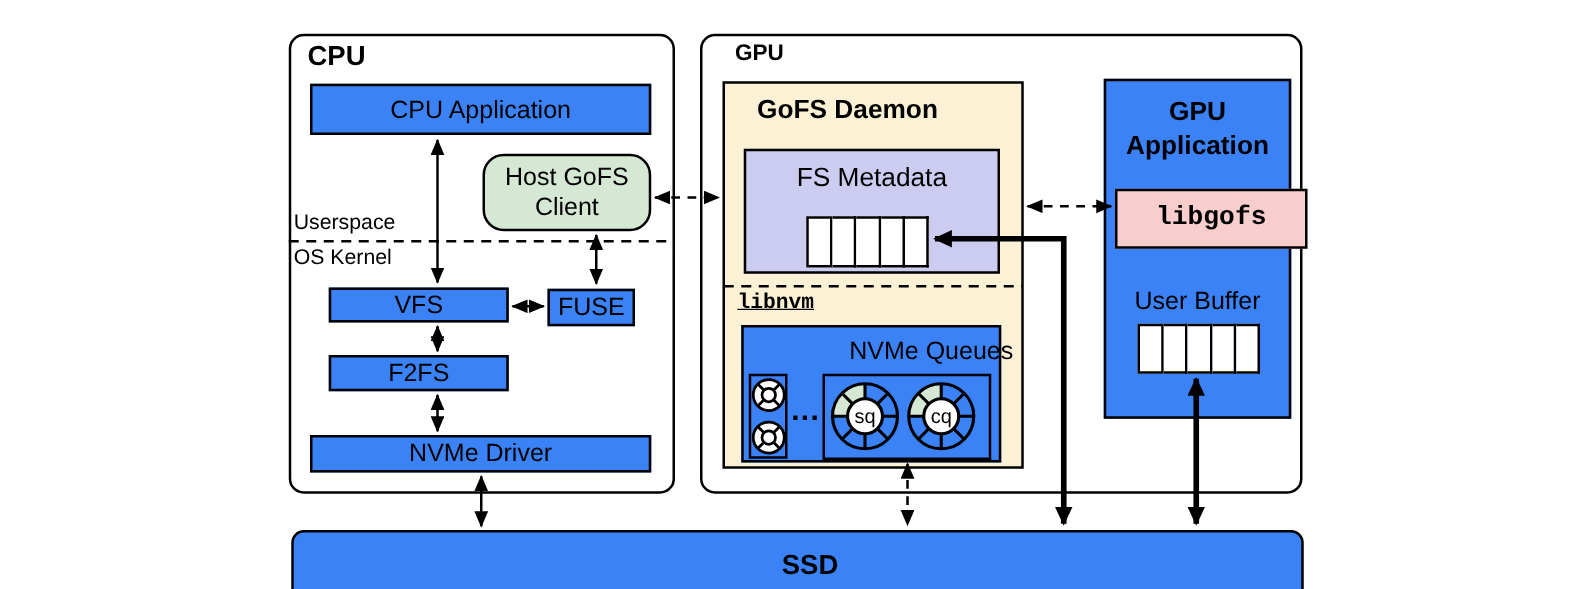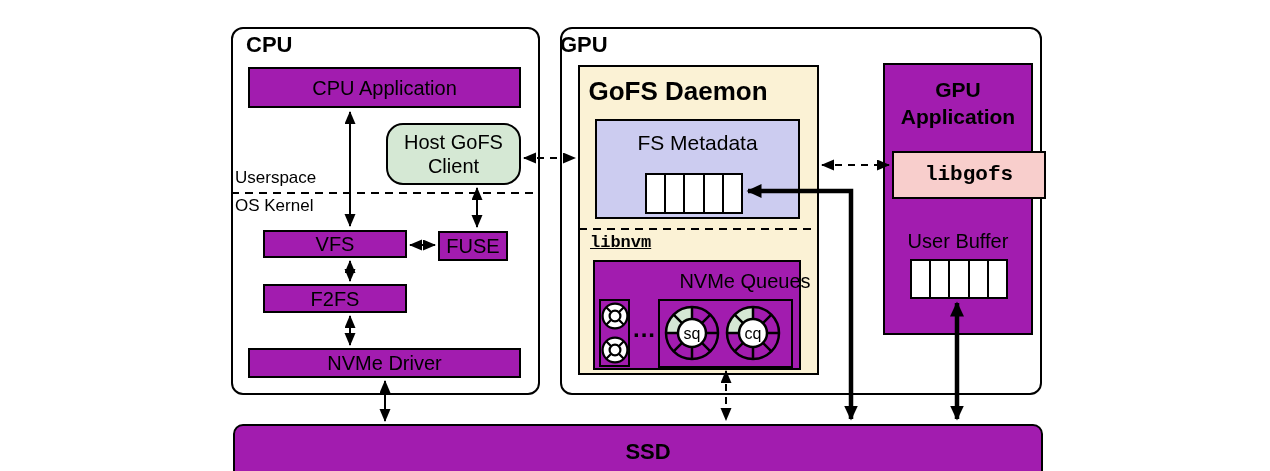--- a/index.html
+++ b/index.html
@@ -3,21 +3,21 @@
 <meta charset="utf-8">
 <style>
   html,body { margin:0; padding:0; background:#ffffff; }
   #canvas {
     position:relative; width:1270px; height:471px;
     background:#ffffff; overflow:hidden;
     font-family:"Liberation Sans", sans-serif; color:#000;margin-top:20px;
   }
   .box {
     position:absolute; box-sizing:border-box;
-    border:2px solid #000; background:#a21caf;
+    border:2px solid #000; background:#3b82f6;
     display:flex; align-items:center; justify-content:center;
     text-align:center; font-size:20px; line-height:1.2;
   }
   .rounded { border-radius:12px; }
   .container-box { background:#fff; }
   .label { position:absolute; white-space:nowrap; }
   .bold { font-weight:bold; }
   .mono { font-family:"Liberation Mono", monospace; font-weight:bold; }
   .green  { background:#d5e8d4; }
   .cream  { background:#fbf2d5; }
@@ -61,24 +61,24 @@
 
   <div class="box" style="left:263px; top:264px; width:144px; height:29px;">
     <span>F2FS</span>
   </div>
 
   <div class="box" style="left:248px; top:328px; width:273px; height:30px;">
     <span>NVMe Driver</span>
   </div>
 
   <div class="box rounded container-box" style="left:560px; top:7px; width:482px; height:368px;"></div>
-  <div class="label bold" style="left:560px; top:12px; font-size:22px;">GPU</div>
+  <div class="label bold" style="left:588px; top:12px; font-size:18px;">GPU</div>
 
   <div class="box cream" style="left:578px; top:45px; width:241px; height:310px;"></div>
-  <div class="label bold" style="left:578px; top:56px; width:200px; text-align:center; font-size:26px;">GoFS Daemon</div>
+  <div class="label bold" style="left:578px; top:56px; width:200px; text-align:center; font-size:21px;">GoFS Daemon</div>
 
   <div class="box lav" style="left:595px; top:99px; width:205px; height:100px;"></div>
   <div class="label" style="left:595px; top:111px; width:205px; text-align:center; font-size:21px;">FS Metadata</div>
   <div class="cells" style="left:645px; top:153px; width:98px; height:41px;">
       <div class="cell"></div>
       <div class="cell"></div>
       <div class="cell"></div>
       <div class="cell"></div>
       <div class="cell"></div>
     </div>

